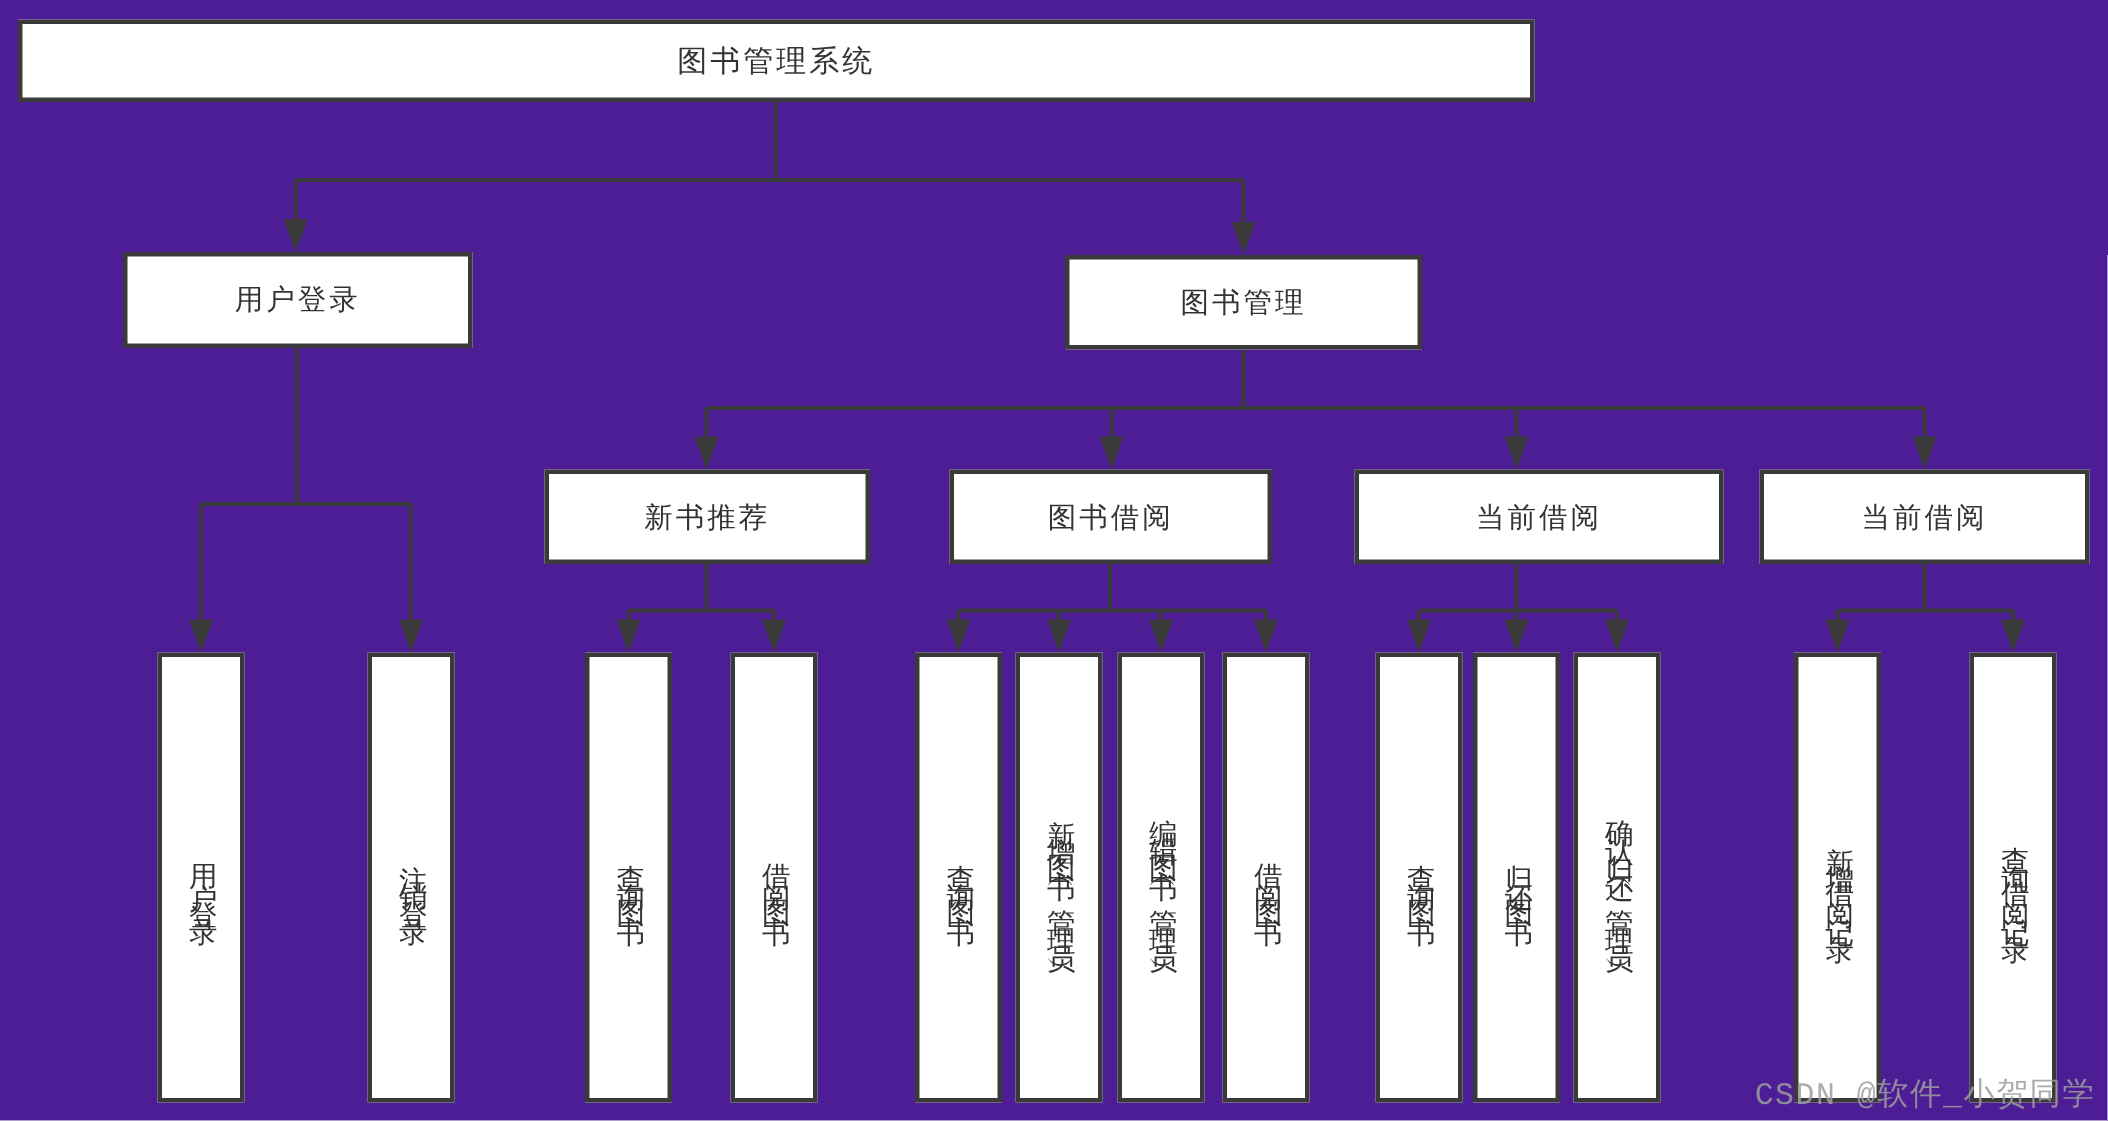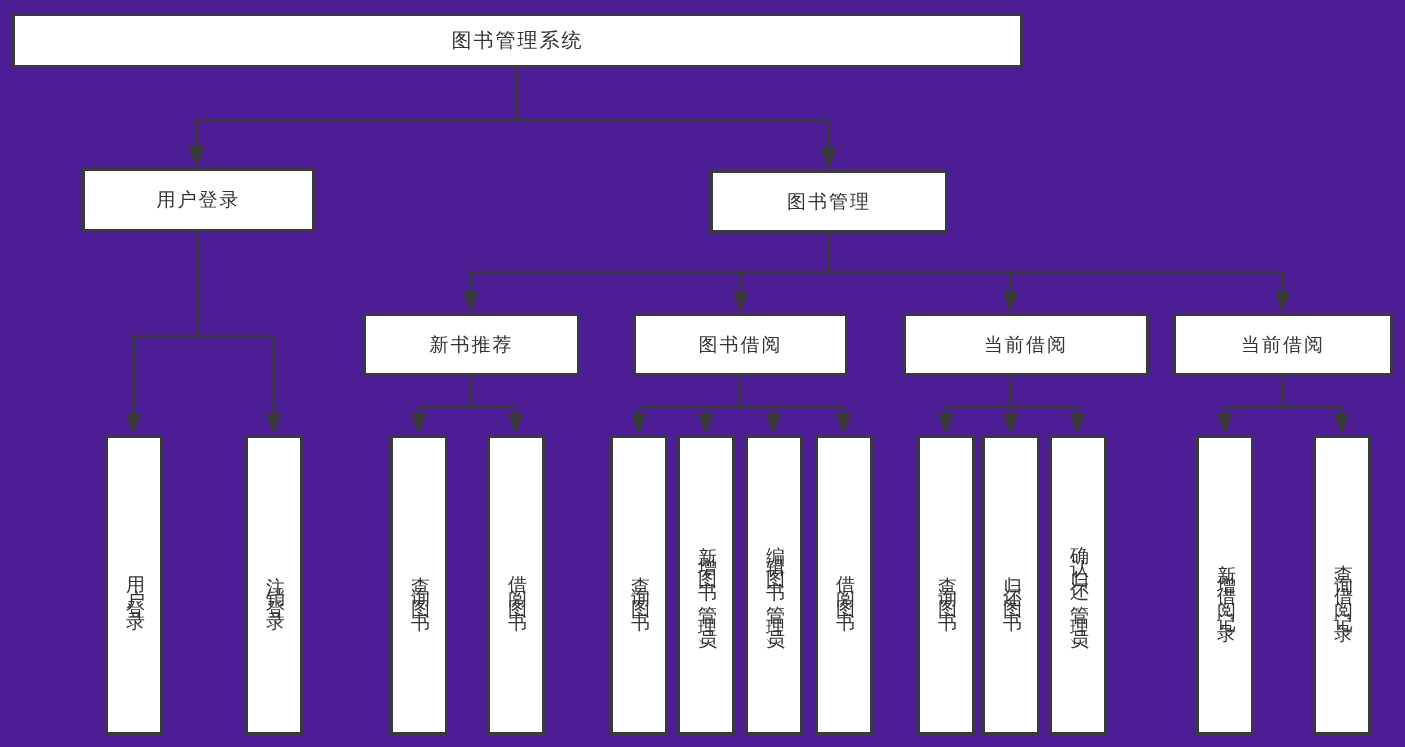--- a/index.html
+++ b/index.html
@@ -163,14 +163,15 @@
     <span>确认归还（管理员）</span>
   </div>
 
   <div class="node leaf" style="left:1196px; top:435px; width:58px; height:300px;">
     <span>新增借阅记录</span>
   </div>
   <div class="node leaf" style="left:1313px; top:435px; width:58px; height:300px;">
     <span>查询借阅记录</span>
   </div>
 
+  <div class="watermark">CSDN @软件_小贺同学</div>
 
 </div>
 
 </body></html>

